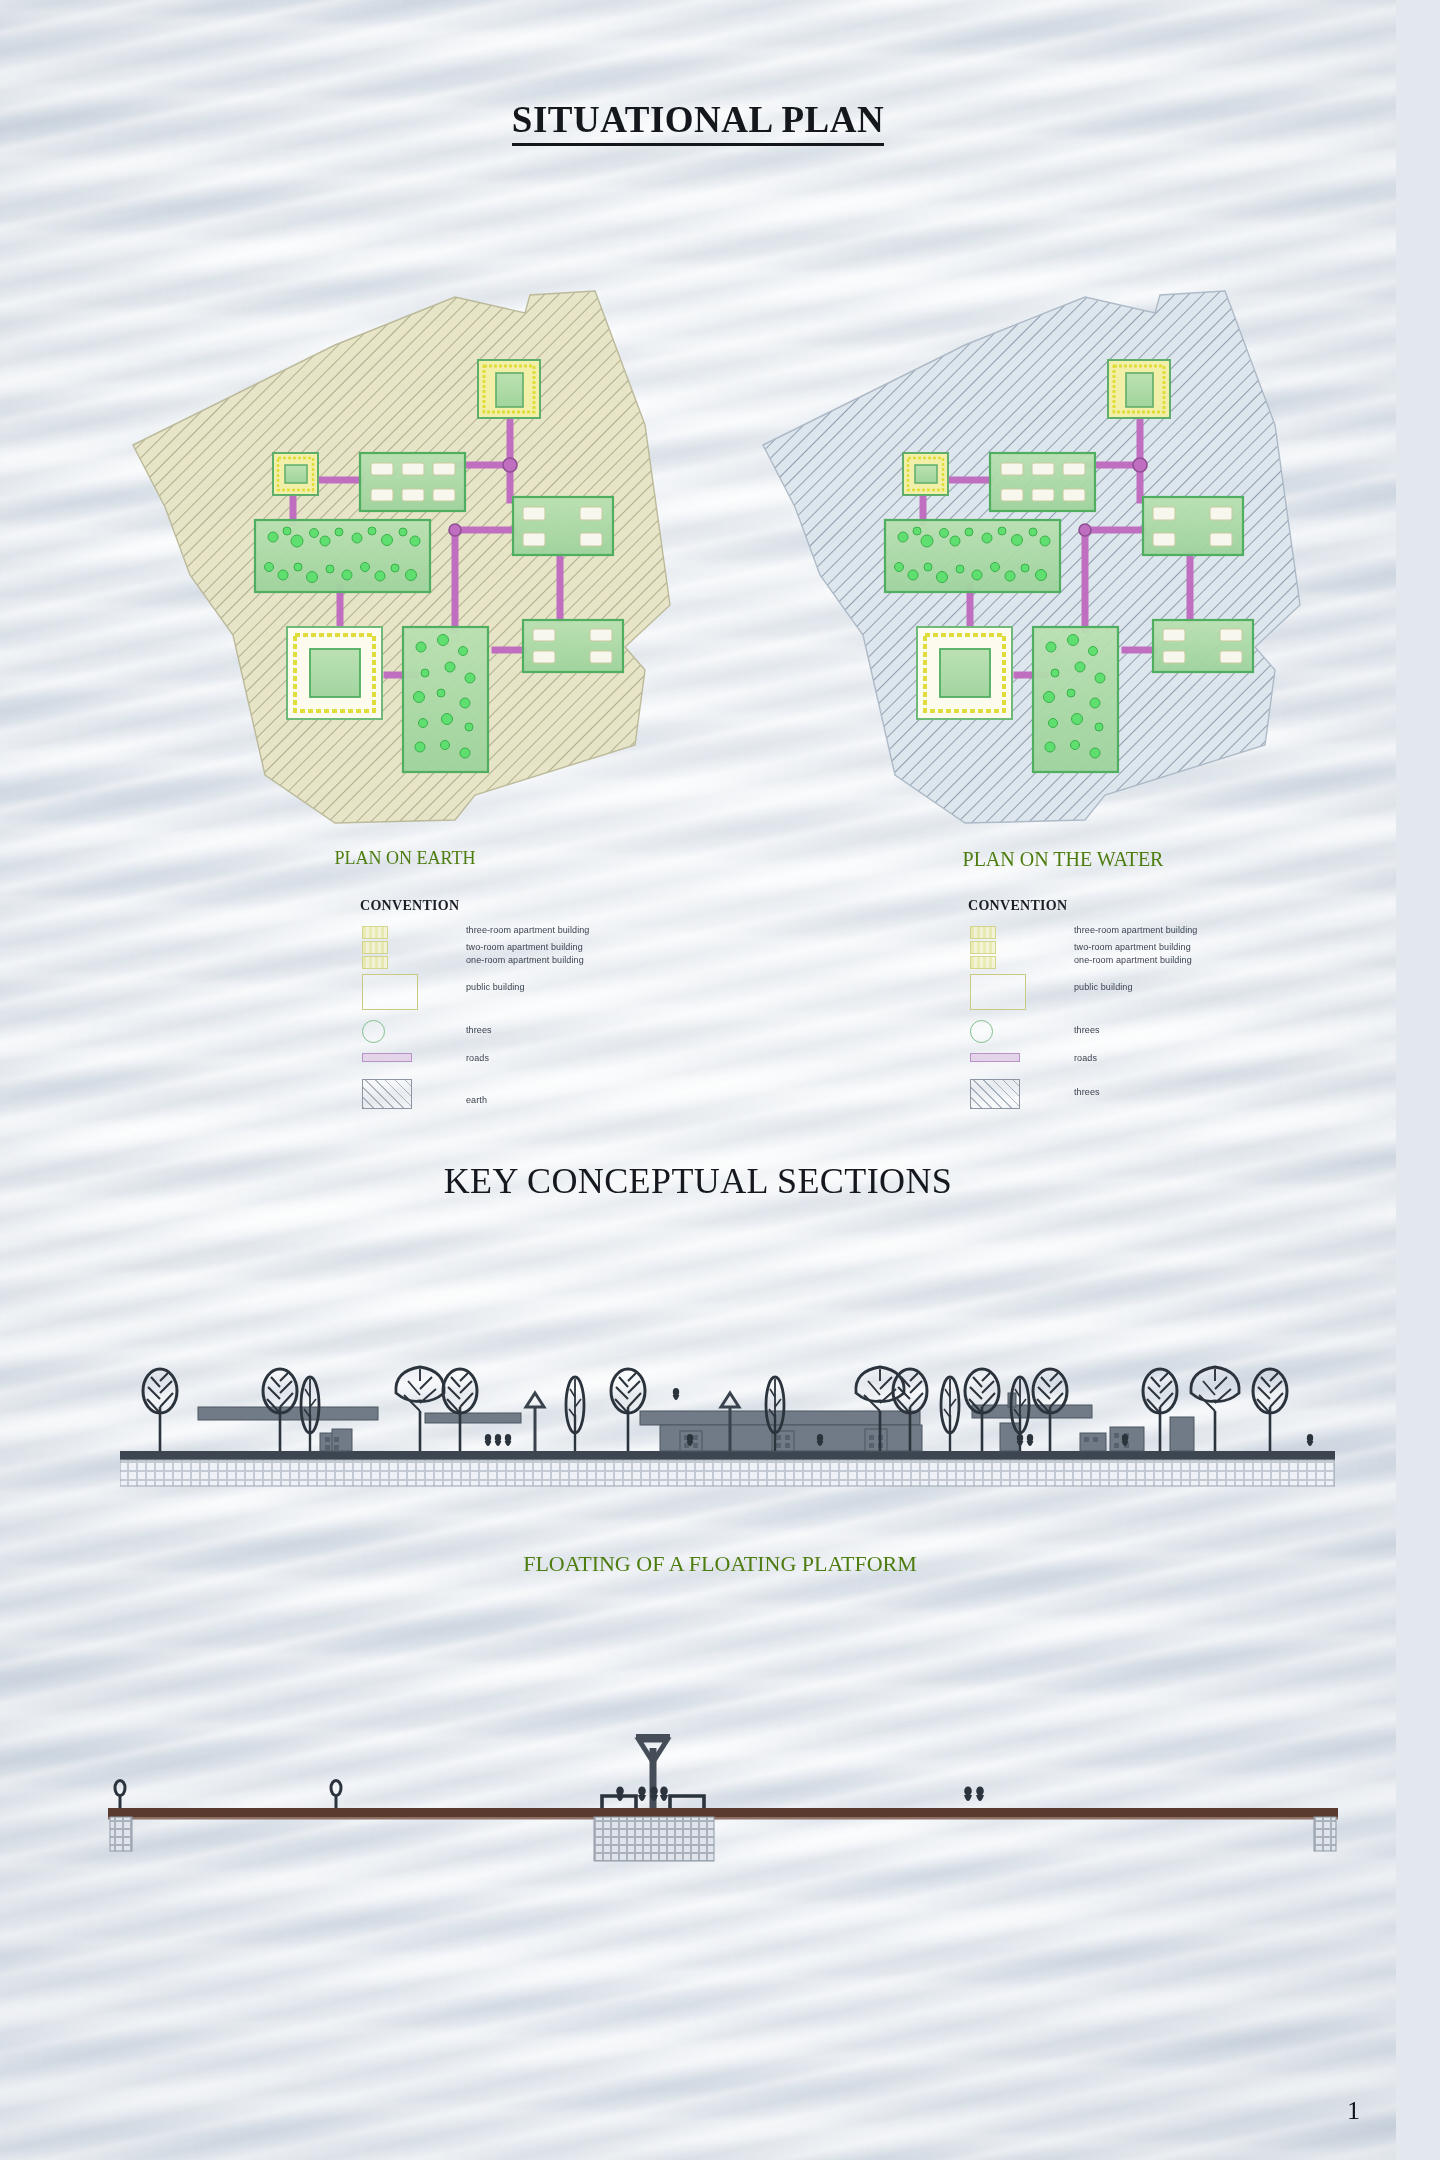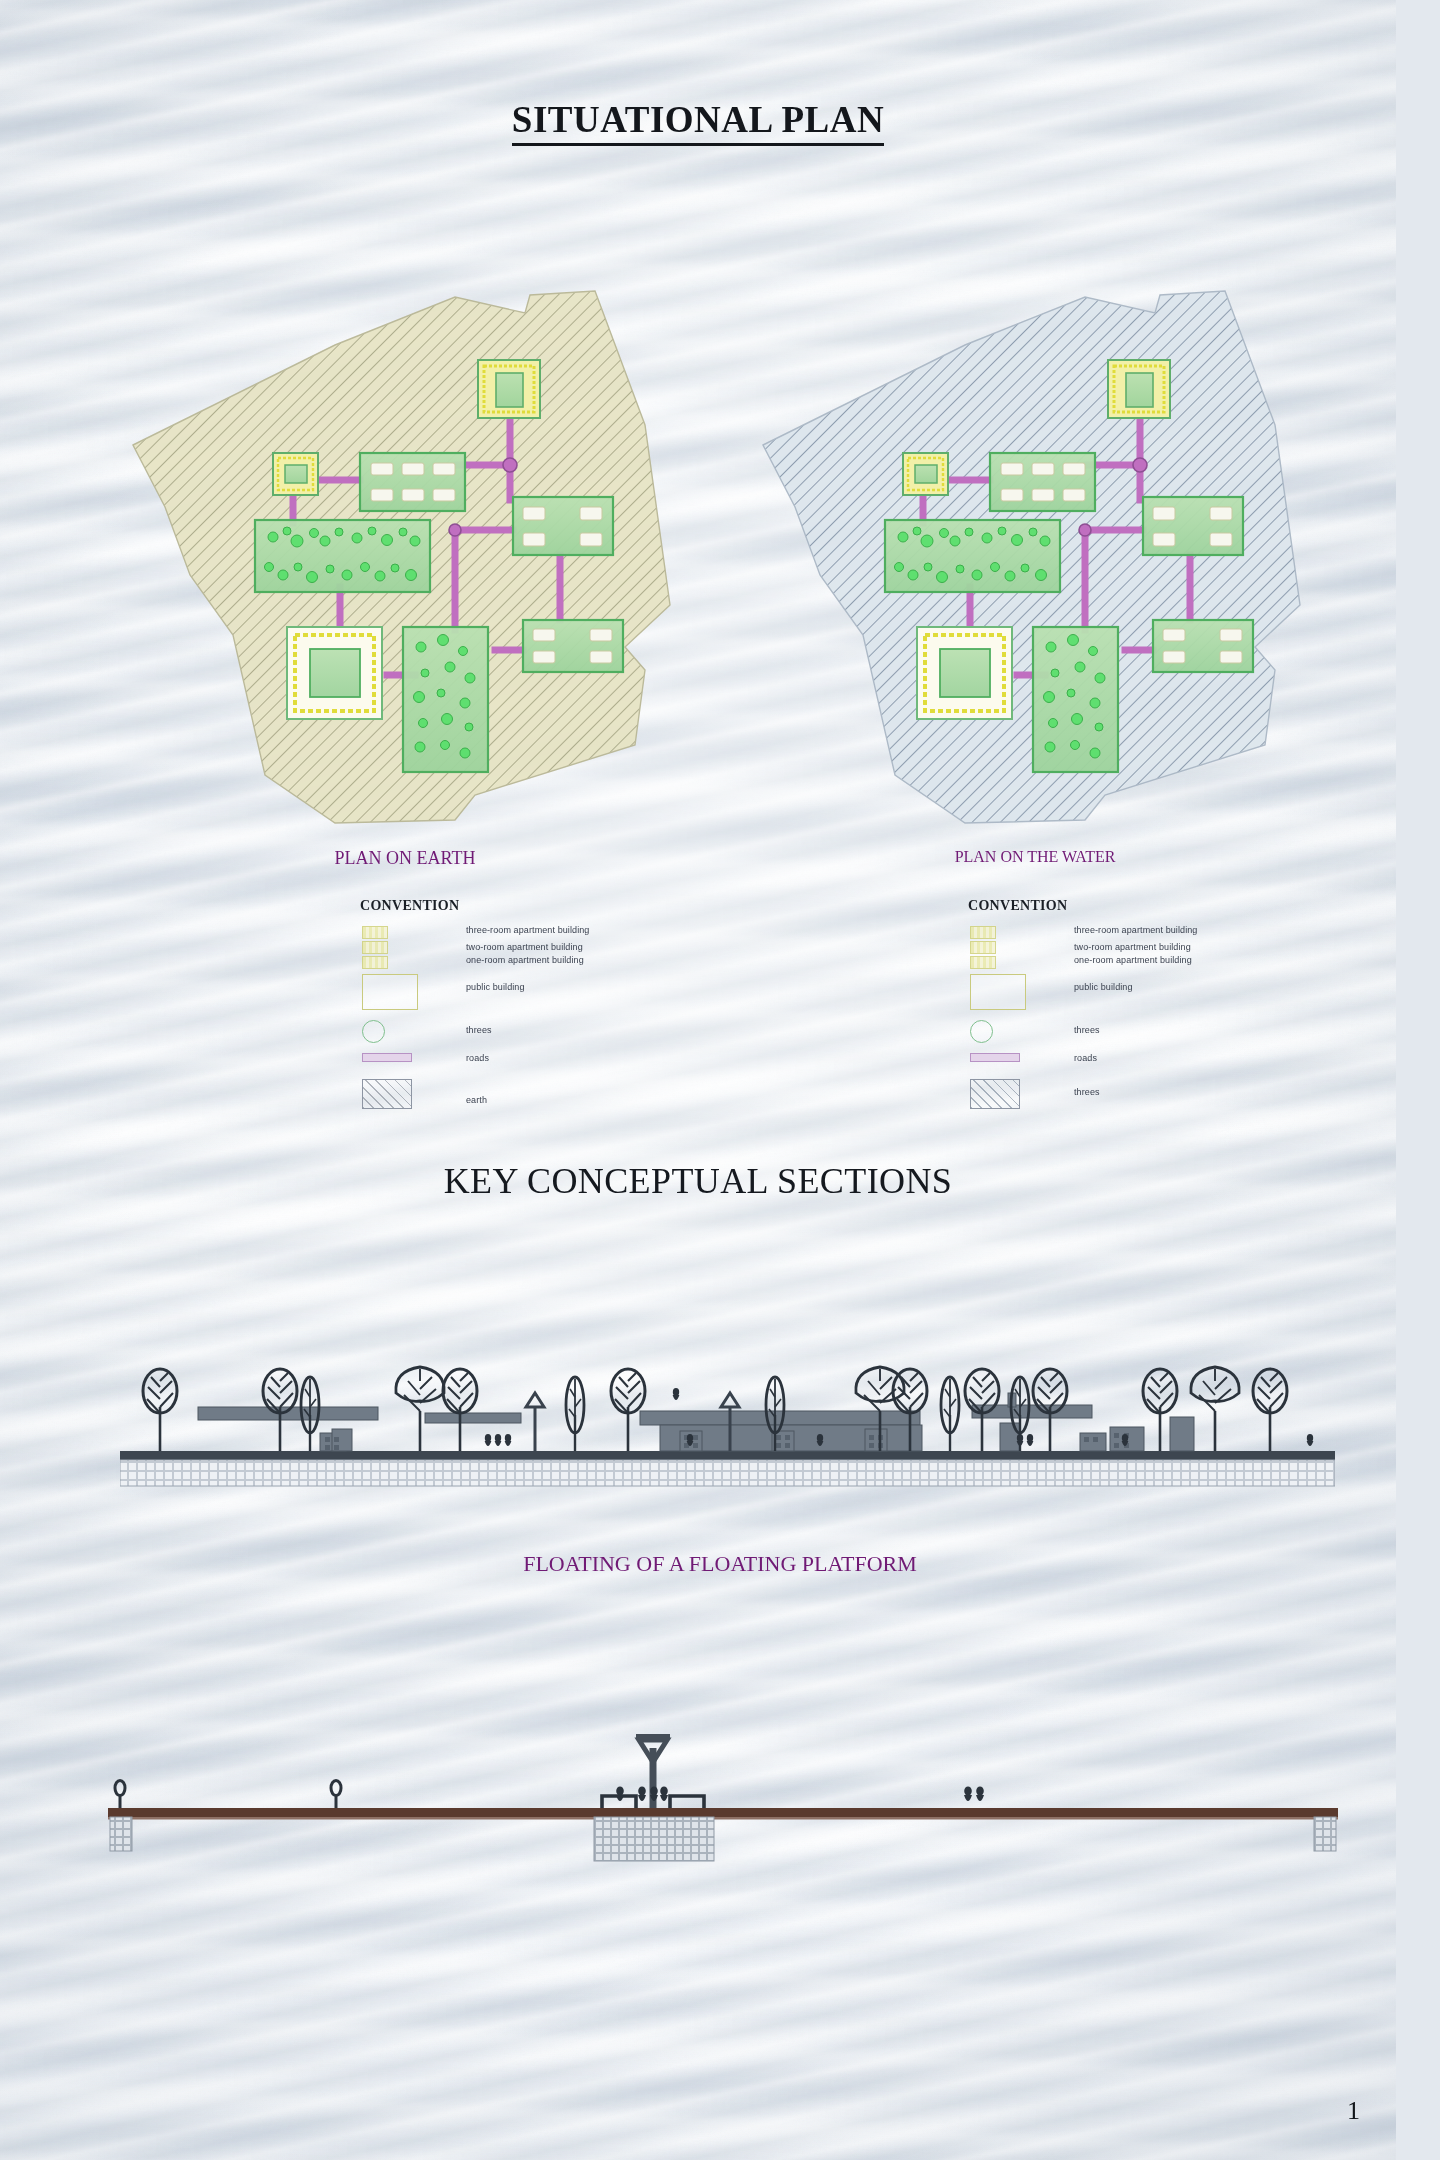--- a/index.html
+++ b/index.html
@@ -82,21 +82,21 @@
     left: 0; right: 0;
     text-align: center;
     font-family: "Liberation Serif", serif;
     color: #15191f;
     letter-spacing: 0.4px;
   }
   .caption {
     position: absolute;
     text-align: center;
     font-family: "Liberation Serif", serif;
-    color: #701a75;
+    color: #4d7c0f;
   }
 
   
   .plan-wrap { position: absolute; }
   .plan-svg { display: block; }
 
   
   .legend { position: absolute; margin-left: 8px; }
   .legend-title {
     font-family: "Liberation Serif", serif;
@@ -453,21 +453,21 @@
       </g>
 
       <g>
         <rect x="162" y="352" width="95" height="92" fill="#fcfbee" stroke="#6fb97b" stroke-width="2"></rect>
         <rect x="170" y="360" width="79" height="76" fill="none" stroke="#e0dc3a" stroke-width="4" stroke-dasharray="5 3"></rect>
         <rect x="185" y="374" width="50" height="48" fill="url(#grnFill2)" stroke="#4fae5f" stroke-width="1.8"></rect>
       </g>
     </svg>
   </div>
 
-  <div class="caption" style="left:755px; top:848px; width:560px; font-size:16px;">PLAN ON THE WATER</div>
+  <div class="caption" style="left:783px; top:848px; width:560px; font-size:20px;">PLAN ON THE WATER</div>
 
   <div class="legend" style="left:960px; top:898px;">
     <div class="legend-title">CONVENTION</div>
     <div class="legend-body">
       <span class="sw sw-apt" style="left:2px; top:4px;"></span>
       <span class="sw sw-apt" style="left:2px; top:19px;"></span>
       <span class="sw sw-apt" style="left:2px; top:34px;"></span>
       <span class="sw sw-public" style="left:2px; top:52px;"></span>
       <span class="sw sw-trees" style="left:2px; top:98px;"></span>
       <span class="sw sw-road" style="left:2px; top:131px;"></span>

